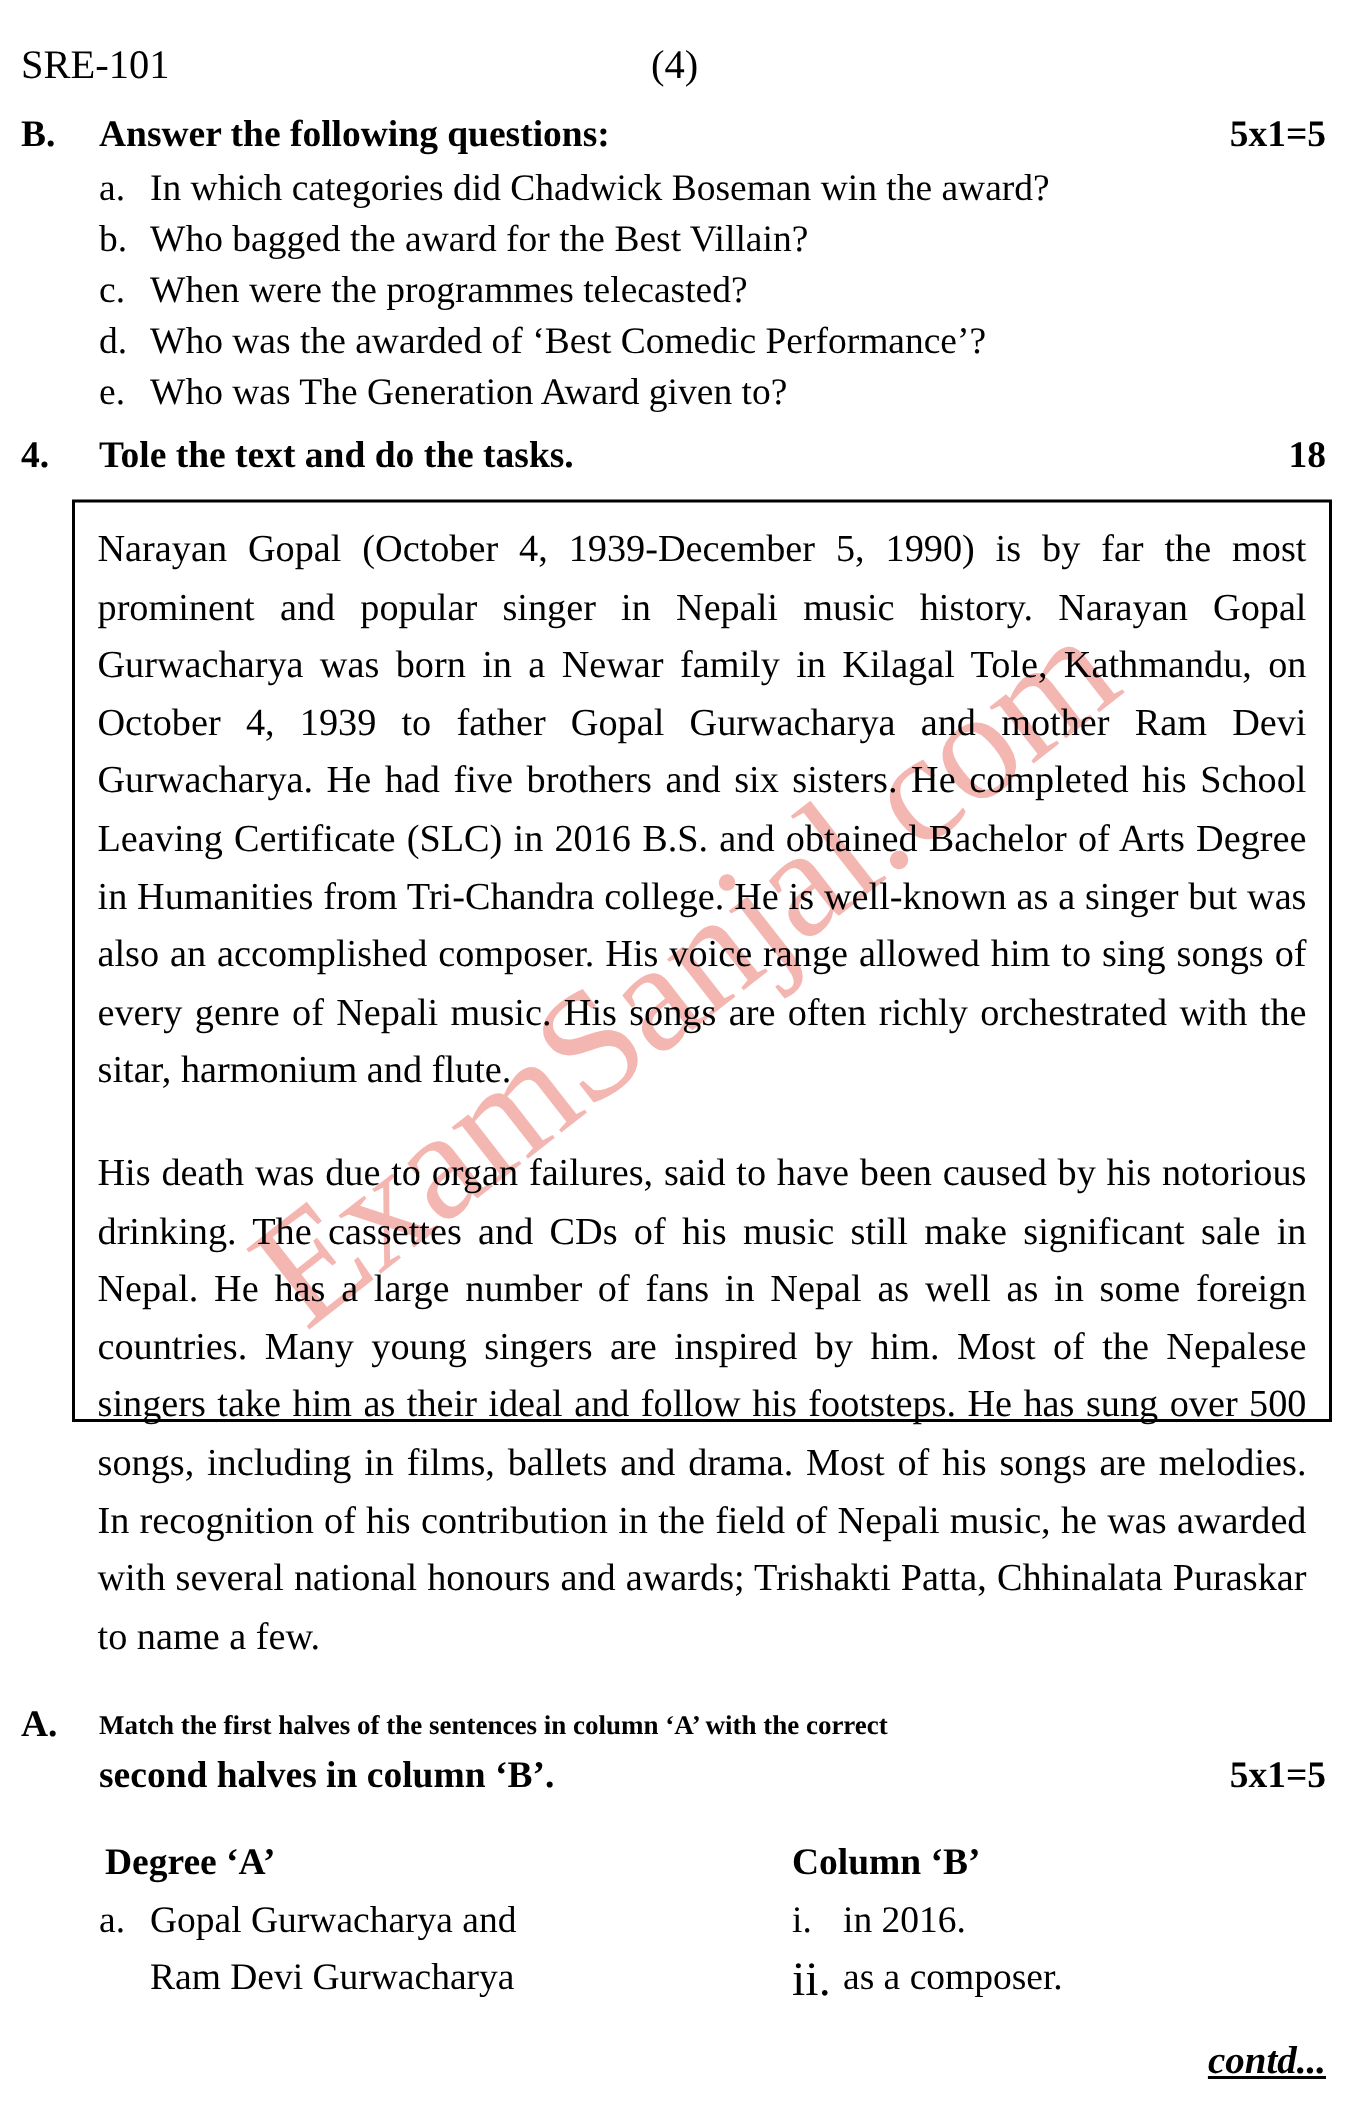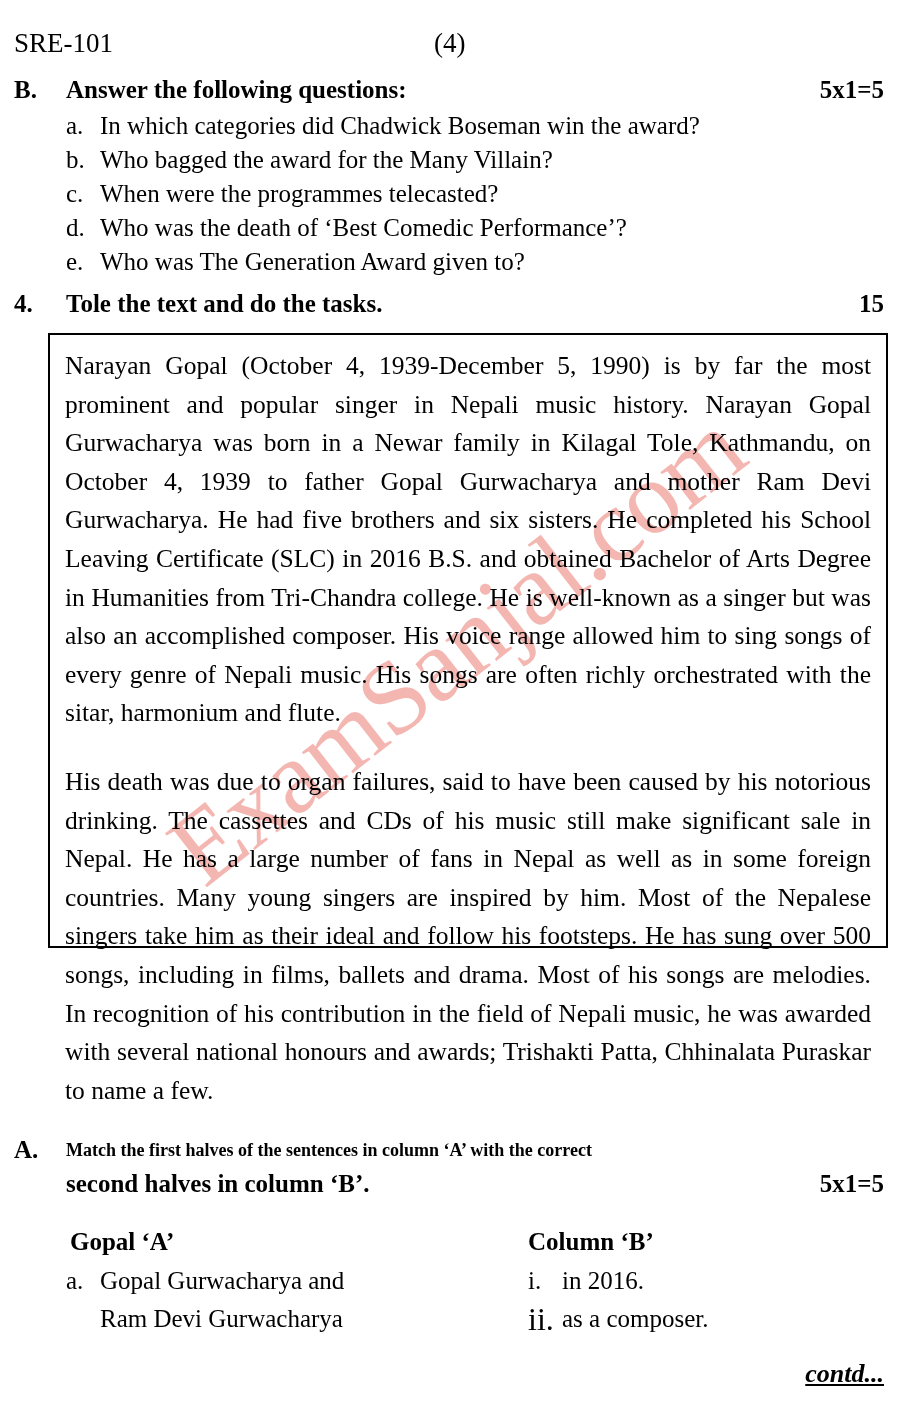--- a/index.html
+++ b/index.html
@@ -333,56 +333,56 @@
         <span class="sec-b-title">Answer the following questions:</span>
         <span class="sec-b-marks">5x1=5</span>
       </div>
       <div class="qlist">
         <div class="qrow">
           <span class="qletter">a.</span>
           <span class="qtext">In which categories did Chadwick Boseman win the award?</span>
         </div>
         <div class="qrow">
           <span class="qletter">b.</span>
-          <span class="qtext">Who bagged the award for the Many Villain?</span>
+          <span class="qtext">Who bagged the award for the Best Villain?</span>
         </div>
         <div class="qrow">
           <span class="qletter">c.</span>
           <span class="qtext">When were the programmes telecasted?</span>
         </div>
         <div class="qrow">
           <span class="qletter">d.</span>
-          <span class="qtext">Who was the death of ‘Best Comedic Performance’?</span>
+          <span class="qtext">Who was the awarded of ‘Best Comedic Performance’?</span>
         </div>
         <div class="qrow">
           <span class="qletter">e.</span>
           <span class="qtext">Who was The Generation Award given to?</span>
         </div>
       </div>
     </div>
 
     <div class="sec-4">
       <span class="sec-4-num">4.</span>
       <span class="sec-4-title">Tole the text and do the tasks.</span>
-      <span class="sec-4-marks">15</span>
+      <span class="sec-4-marks">18</span>
     </div>
 
     <div class="passage-box">
       <p class="para1">Narayan Gopal (October 4, 1939-December 5, 1990) is by far the most prominent and popular singer in Nepali music history. Narayan Gopal Gurwacharya was born in a Newar family in Kilagal Tole, Kathmandu, on October 4, 1939 to father Gopal Gurwacharya and mother Ram Devi Gurwacharya. He had five brothers and six sisters. He completed his School Leaving Certificate (SLC) in 2016 B.S. and obtained Bachelor of Arts Degree in Humanities from Tri-Chandra college. He is well-known as a singer but was also an accomplished composer. His voice range allowed him to sing songs of every genre of Nepali music. His songs are often richly orchestrated with the sitar, harmonium and flute.</p>
       <p class="para2">His death was due to organ failures, said to have been caused by his notorious drinking. The cassettes and CDs of his music still make significant sale in Nepal. He has a large number of fans in Nepal as well as in some foreign countries. Many young singers are inspired by him. Most of the Nepalese singers take him as their ideal and follow his footsteps. He has sung over 500 songs, including in films, ballets and drama. Most of his songs are melodies. In recognition of his contribution in the field of Nepali music, he was awarded with several national honours and awards; Trishakti Patta, Chhinalata Puraskar to name a few.</p>
     </div>
 
     <div class="sec-a">
       <span class="sec-a-label">A.</span>
       <span class="sec-a-l1">Match the first halves of the sentences in column ‘A’ with the correct</span>
       <span class="sec-a-l2">second halves in column ‘B’.</span>
       <span class="sec-a-marks">5x1=5</span>
     </div>
 
-    <div class="col-head-a">Gopal ‘A’</div>
+    <div class="col-head-a">Degree ‘A’</div>
     <div class="col-head-b">Column ‘B’</div>
 
     <div class="colA-row1-marker">a.</div>
     <div class="colA-row1-text">Gopal Gurwacharya and</div>
     <div class="colA-row1-text2">Ram Devi Gurwacharya</div>
 
     <div class="colB-row1-marker">i.</div>
     <div class="colB-row1-text">in 2016.</div>
     <div class="colB-row2-marker">ii.</div>
     <div class="colB-row2-text">as a composer.</div>

